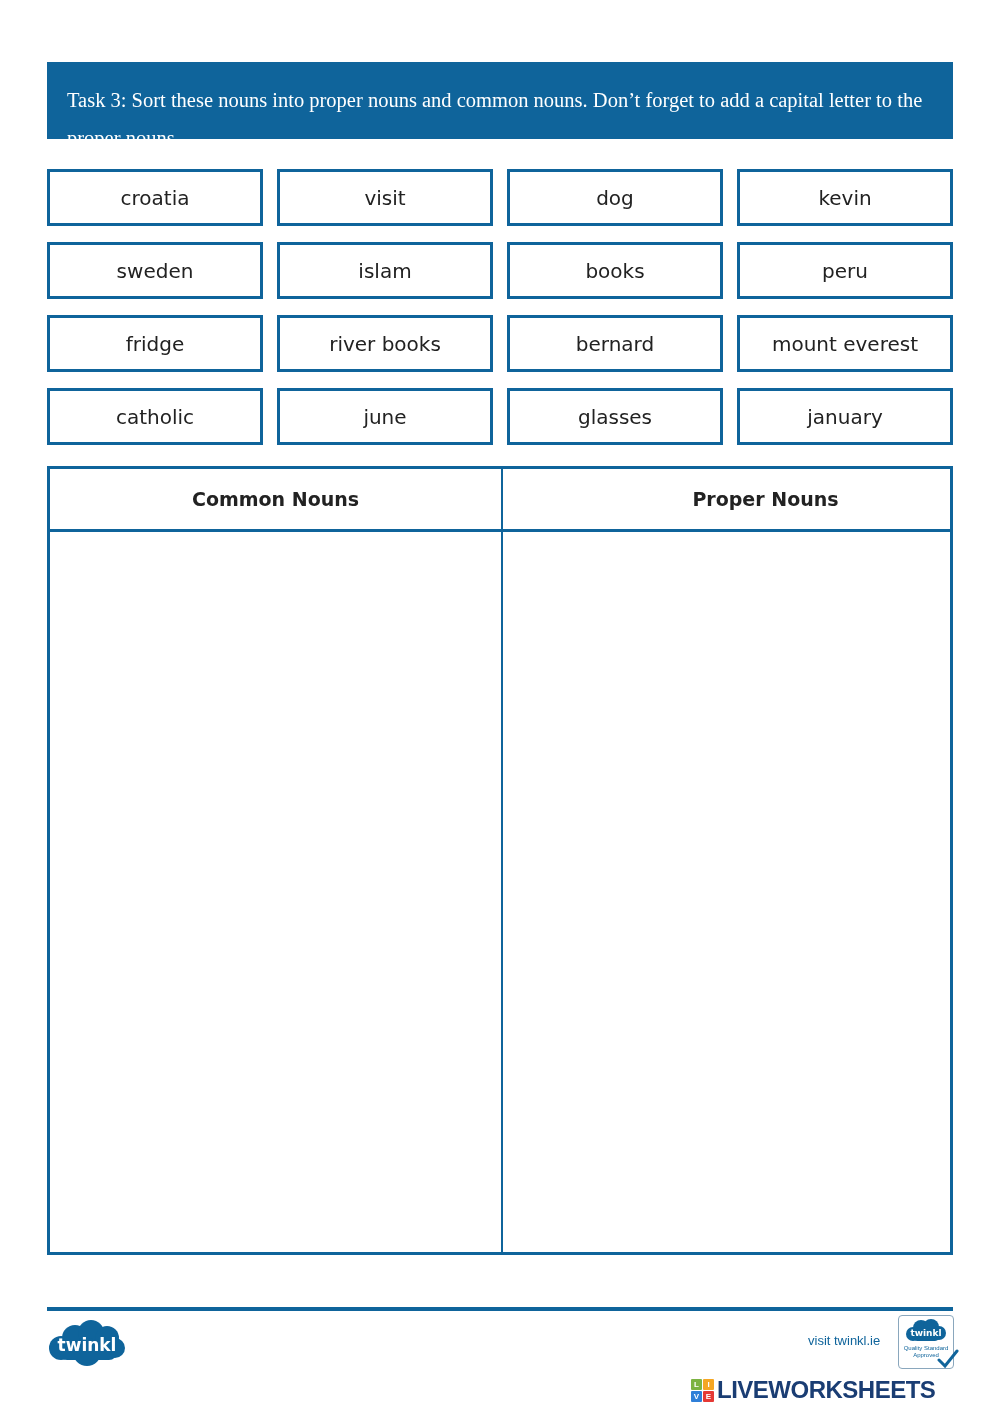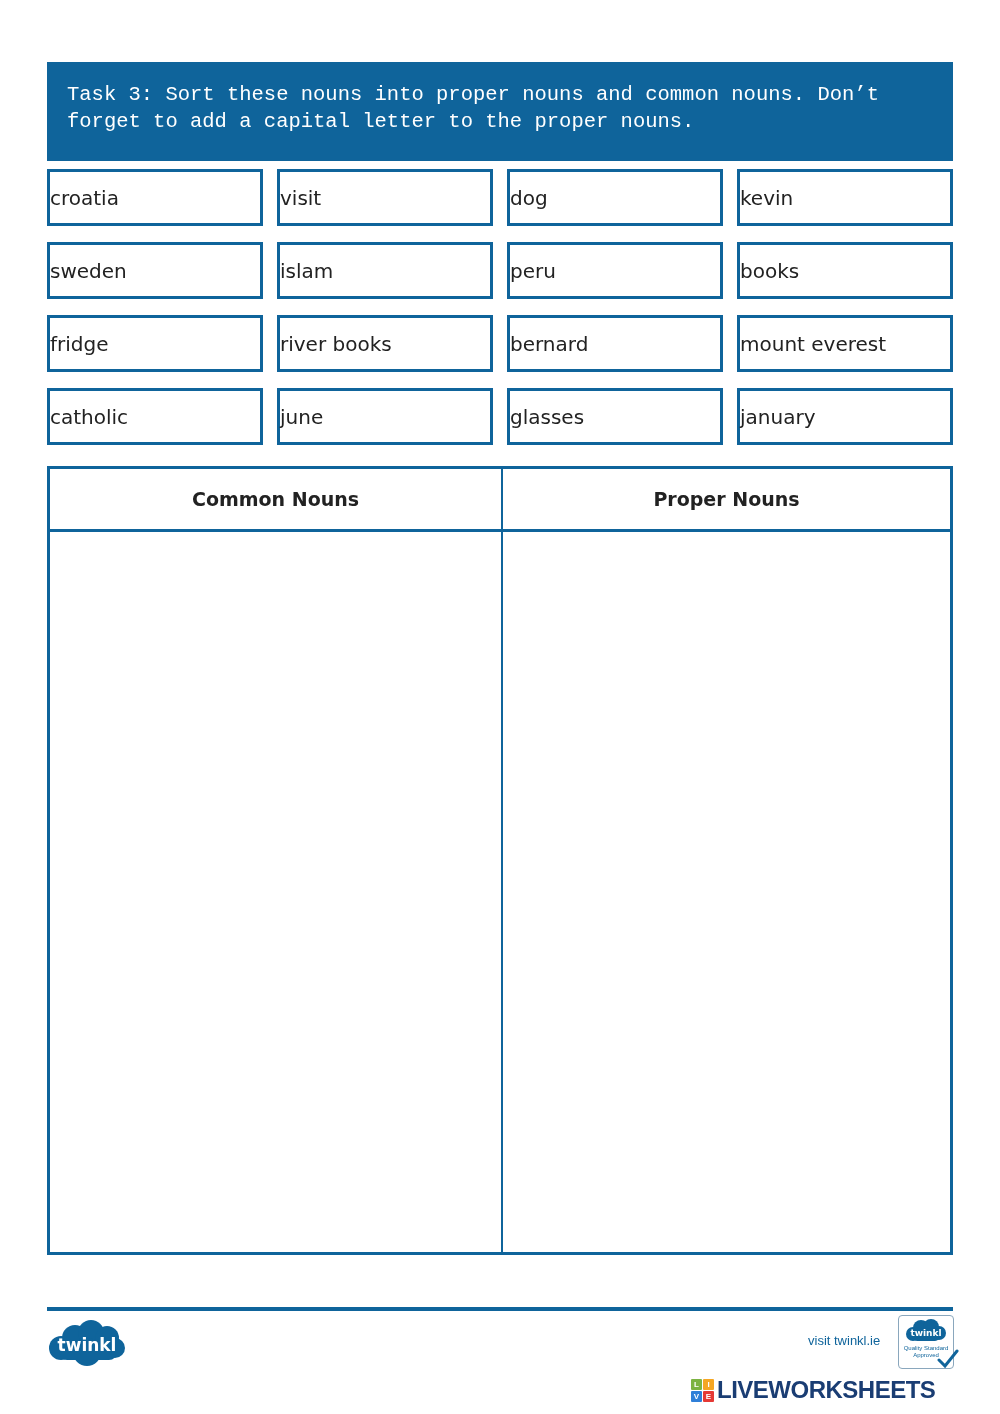--- a/index.html
+++ b/index.html
@@ -1,25 +1,25 @@
 <!DOCTYPE html>
 <html><head>
 <meta charset="utf-8">
 <style>
   html, body { margin: 0; padding: 0; }
   body { width: 1000px; height: 1414px; background: #ffffff; position: relative; overflow: hidden; font-family: "DejaVu Sans", sans-serif; }
-  .banner { position: absolute; left: 47px; top: 62px; width: 906px; height: 99px; background: #0f649b; box-sizing: border-box; padding: 19px 20px 0 20px; color: #ffffff; font-size: 20.5px; line-height: 27px; font-family: Liberation Mono, monospace; letter-spacing: 0px; }
+  .banner { position: absolute; left: 47px; top: 62px; width: 906px; height: 77px; background: #0f649b; box-sizing: border-box; padding: 19px 20px 0 20px; color: #ffffff; font-size: 20.5px; line-height: 38px; font-family: Liberation Serif, serif; letter-spacing: 0px; }
   .word-grid { position: absolute; left: 47px; top: 169px; width: 906px; display: grid; grid-template-columns: repeat(4, 216px); column-gap: 14px; row-gap: 16px; }
-  .word-card { height: 57px; box-sizing: border-box; border: 3px solid #0f649b; display: flex; align-items: center; justify-content: flex-start; font-size: 20px; color: #222222; font-family: "DejaVu Sans", sans-serif; background: #fff; }
+  .word-card { height: 57px; box-sizing: border-box; border: 3px solid #0f649b; display: flex; align-items: center; justify-content: center; font-size: 20px; color: #222222; font-family: "DejaVu Sans", sans-serif; background: #fff; }
   .sort-table { position: absolute; left: 47px; top: 466px; width: 906px; height: 789px; box-sizing: border-box; border: 3px solid #0f649b; }
   .col-divider { position: absolute; left: 451px; top: 0; width: 2px; height: 100%; background: #0f649b; }
   .header-line { position: absolute; left: 0; top: 60px; width: 100%; height: 3px; background: #0f649b; }
   .col-head { position: absolute; top: 0; height: 60px; display: flex; align-items: center; justify-content: center; font-weight: bold; font-size: 19px; color: #222222; }
   .col-head.left { left: 0; width: 451px; border-radius: 23px; }
-  .col-head.right { left: 453px; width: 447px; }
+  .col-head.right { left: 453px; width: 447px; padding-left: 39px; }
   .col-body { position: absolute; top: 63px; bottom: 0; }
   .col-body.left { left: 0; width: 451px; }
   .col-body.right { left: 453px; right: 0; }
   .footer-line { position: absolute; left: 47px; top: 1307px; width: 906px; height: 4px; background: #0f649b; }
   .twinkl-logo { position: absolute; left: 47px; top: 1318px; width: 80px; height: 50px; }
   .twinkl-logo svg { width: 80px; height: 50px; }
   .visit-link { position: absolute; left: 808px; top: 1333px; font-size: 13px; font-weight: normal; color: #0f649b; font-family: "Liberation Sans", sans-serif; }
   .quality-badge { position: absolute; left: 898px; top: 1315px; width: 56px; height: 54px; border: 1px solid #8aa7bd; border-radius: 4px; box-sizing: border-box; background: #fff; }
   .qb-cloud { position: absolute; left: 5px; top: 3px; width: 44px; height: 24px; }
   .qb-text { position: absolute; left: 0; width: 100%; top: 29px; text-align: center; font-size: 6px; line-height: 7px; color: #0f649b; font-family: "Liberation Sans", sans-serif; }
@@ -49,24 +49,24 @@
   <div class="word-card">
       <span>kevin</span>
     </div>
   <div class="word-card">
       <span>sweden</span>
     </div>
   <div class="word-card">
       <span>islam</span>
     </div>
   <div class="word-card">
-      <span>peru</span>
+      <span>books</span>
     </div>
   <div class="word-card">
-      <span>books</span>
+      <span>peru</span>
     </div>
   <div class="word-card">
       <span>fridge</span>
     </div>
   <div class="word-card">
       <span>river books</span>
     </div>
   <div class="word-card">
       <span>bernard</span>
     </div>

